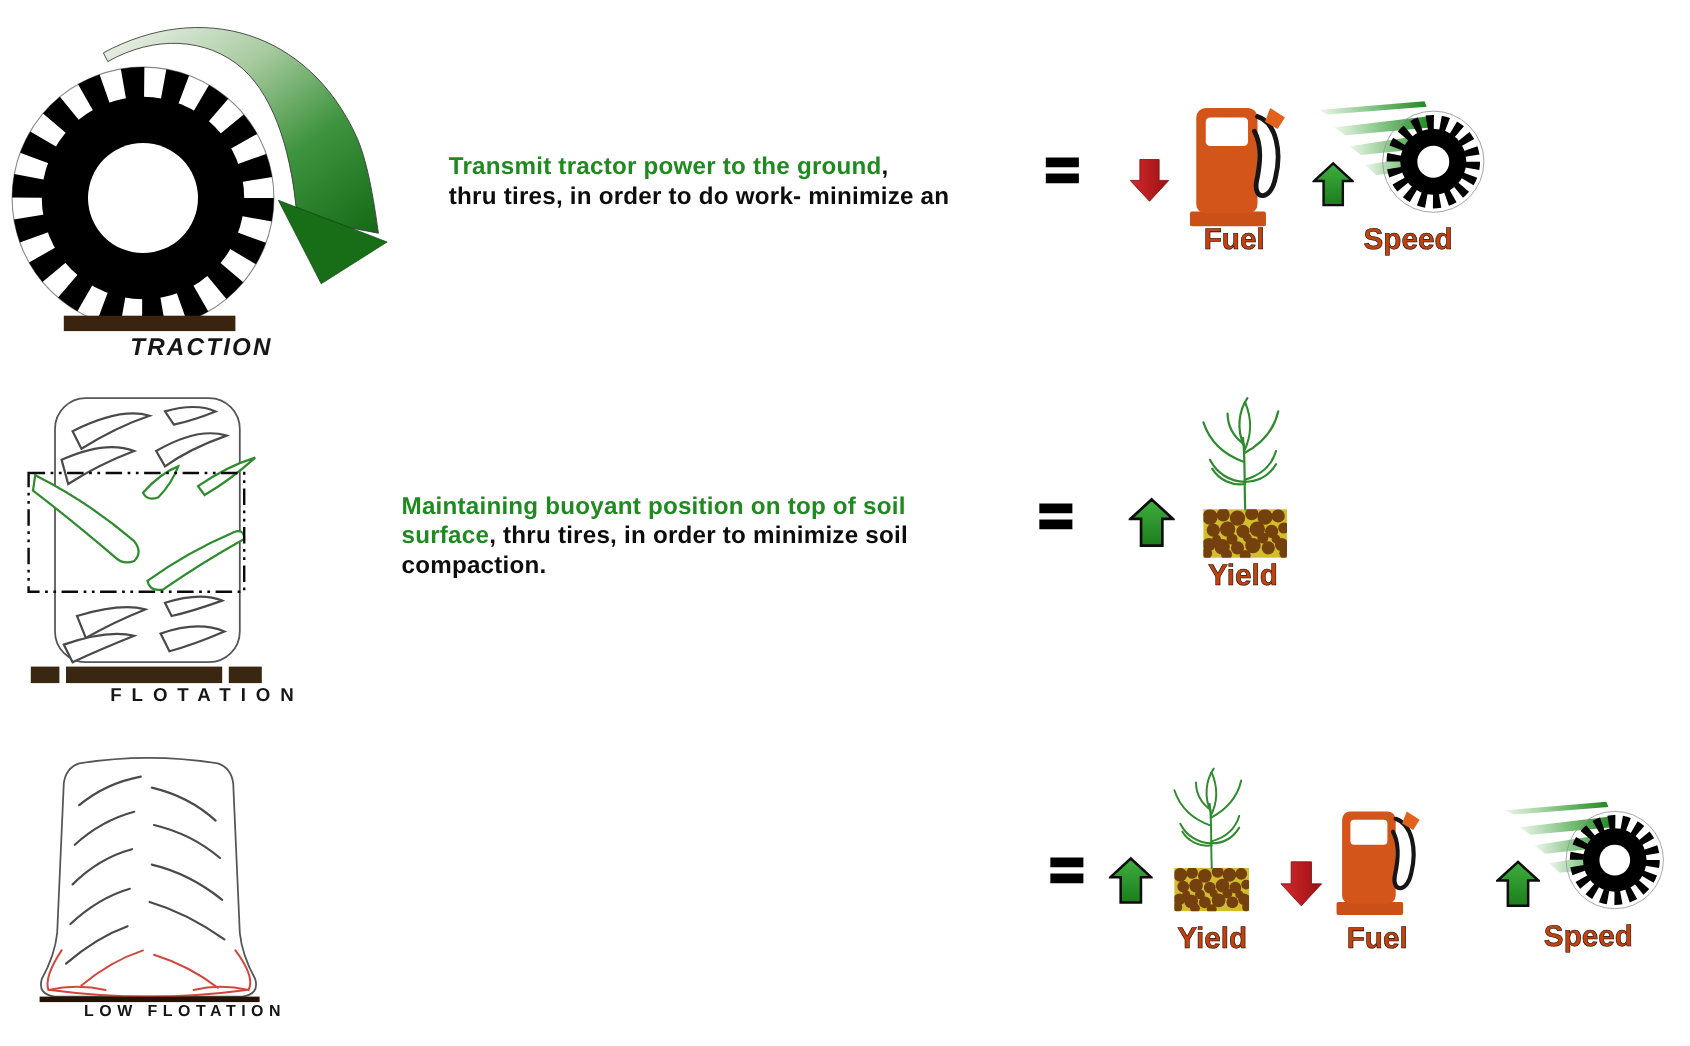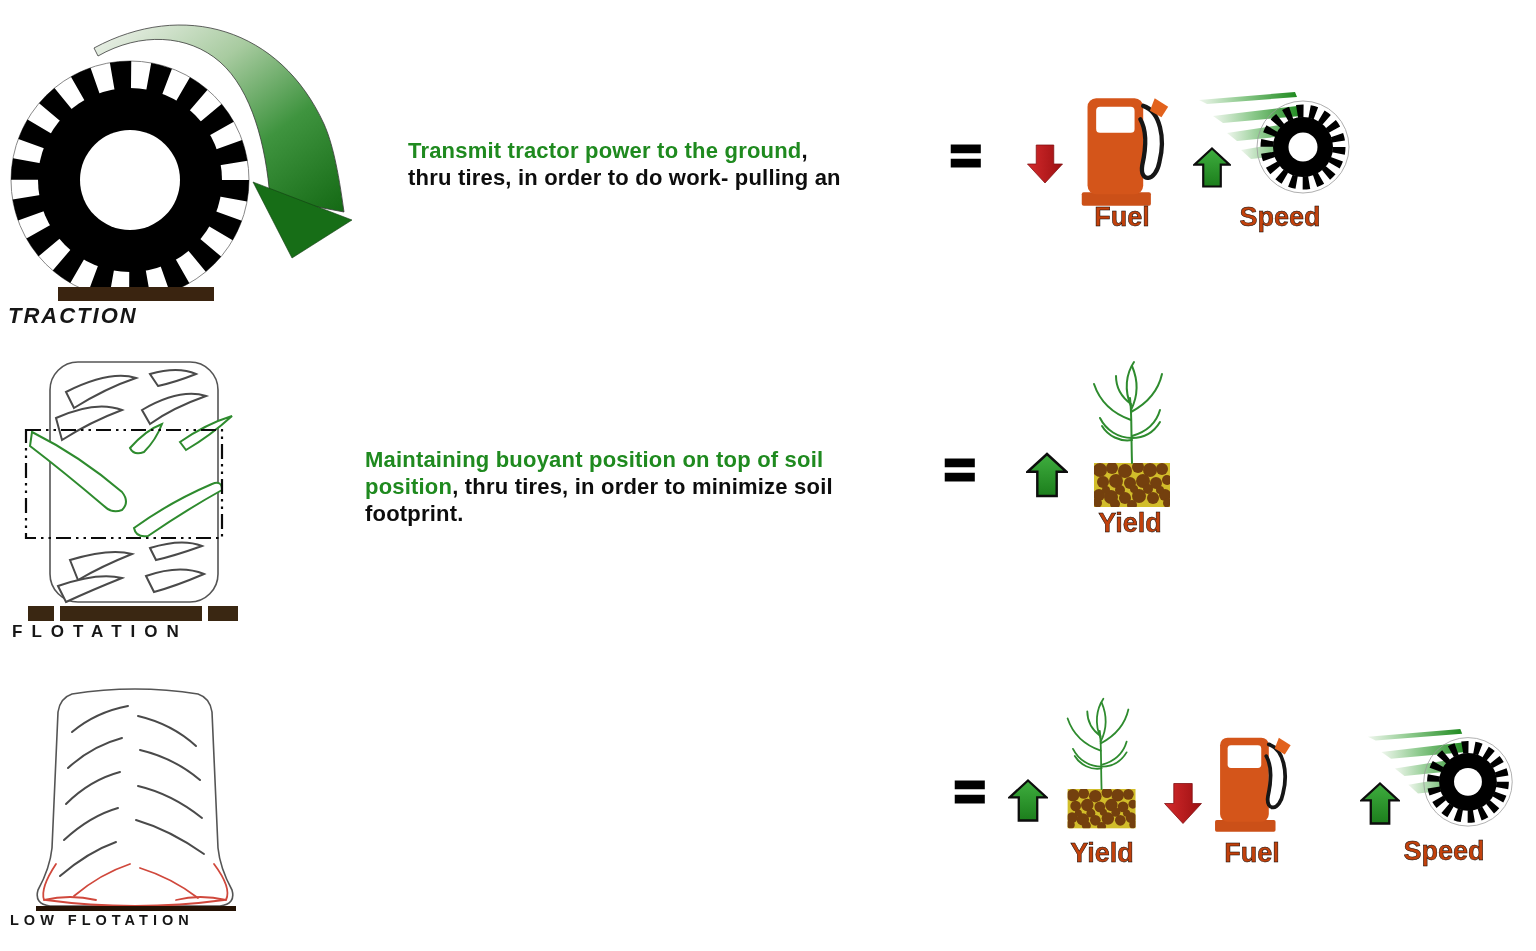--- a/index.html
+++ b/index.html
@@ -4,21 +4,21 @@
 <style>
   html,body{margin:0;padding:0;background:#ffffff;}
   .canvas{position:relative;width:1536px;height:951px;background:#fff;overflow:hidden;
           font-family:"Liberation Sans",sans-serif;}
   .abs{position:absolute;}
   .desc{font-weight:bold;font-size:22px;line-height:27px;letter-spacing:.2px;color:#0d0d0d;}
   .desc .line{white-space:nowrap;}
   .desc .g{color:#1f8a1f;}
   .eq{font-weight:700;font-size:54px;line-height:54px;color:#000;-webkit-text-stroke:3px #000;}
   .outcome-label{font-weight:700;font-size:27px;color:#c2410c;text-align:center;-webkit-text-stroke:.5px #000;}
-  .tire-caption{font-weight:700;color:#161616;text-align:left;}
+  .tire-caption{font-weight:700;color:#161616;text-align:right;}
   .cap-traction{font-size:22px;font-style:italic;letter-spacing:2px;}
   .cap-flotation{font-size:17px;letter-spacing:9px;}
   .cap-lowpressure{font-size:14.5px;letter-spacing:5px;}
 </style>
 </head>
 <body>
 
 <div class="canvas">
 
   <svg width="0" height="0" class="abs" aria-hidden="true">
@@ -54,21 +54,21 @@
     <circle cx="122" cy="174" r="105" fill="none" stroke="#000" stroke-width="28" stroke-dasharray="19 17.65"></circle>
     <circle cx="122" cy="174" r="92" fill="#000"></circle>
     <circle cx="122" cy="174" r="50" fill="#fff"></circle>
     <rect x="50" y="281" width="156" height="14" fill="#3a2410"></rect>
     <path d="M 245,176 L 344,214 L 284,252 Z" fill="#176e17" stroke="#123d12" stroke-width="0.6"></path>
   </svg>
   <div class="abs tire-caption cap-traction" style="left:8px;top:303px;width:240px">TRACTION</div>
 
   <div class="abs desc" style="left:408px;top:137px">
     <div class="line"><span class="g">Transmit tractor power to the ground</span><span>,</span></div>
-    <div class="line"><span class="g"></span><span>thru tires, in order to do work- pulling an</span></div>
+    <div class="line"><span class="g"></span><span>thru tires, in order to do work- minimize an</span></div>
   </div>
 
   <div class="abs eq" style="left:950px;top:128px">=</div>
 
   <svg class="abs" style="left:1026px;top:141px" width="38" height="46" viewBox="0 0 52 56">
     <polygon points="14,2 38,2 38,28 50,28 26,54 2,28 14,28" fill="url(#gDown)" stroke="#7e0c0e" stroke-width="1"></polygon>
   </svg>
   <svg class="abs" style="left:1076px;top:92px" width="96" height="116" viewBox="0 0 100 120">
     <rect x="6" y="104" width="72" height="14" rx="2" fill="#cb5018"></rect>
     <rect x="12" y="6" width="58" height="100" rx="9" fill="#d4551a"></rect>
@@ -110,26 +110,26 @@
 
     <path d="M 60,208 Q 100,196 122,202 Q 92,214 68,228 Z" fill="#fff" stroke="#4a4a4a" stroke-width="2"></path>
     <path d="M 140,196 Q 172,186 192,194 Q 164,204 146,208 Z" fill="#fff" stroke="#4a4a4a" stroke-width="2"></path>
     <path d="M 48,234 Q 88,220 112,226 Q 82,238 56,250 Z" fill="#fff" stroke="#4a4a4a" stroke-width="2"></path>
     <path d="M 136,224 Q 170,212 194,222 Q 166,234 144,240 Z" fill="#fff" stroke="#4a4a4a" stroke-width="2"></path>
 
     <rect x="18" y="254" width="26" height="15" fill="#3a2712"></rect>
     <rect x="50" y="254" width="142" height="15" fill="#3a2712"></rect>
     <rect x="198" y="254" width="30" height="15" fill="#3a2712"></rect>
   </svg>
-  <div class="abs tire-caption cap-flotation" style="left:12px;top:622px;width:248px">FLOTATION</div>
+  <div class="abs tire-caption cap-flotation" style="left:28px;top:622px;width:248px">FLOTATION</div>
 
   <div class="abs desc" style="left:365px;top:446px">
     <div class="line"><span class="g">Maintaining buoyant position on top of soil</span><span></span></div>
-    <div class="line"><span class="g">position</span><span>, thru tires, in order to minimize soil</span></div>
-    <div class="line"><span class="g"></span><span>footprint.</span></div>
+    <div class="line"><span class="g">surface</span><span>, thru tires, in order to minimize soil</span></div>
+    <div class="line"><span class="g"></span><span>compaction.</span></div>
   </div>
 
   <div class="abs eq" style="left:944px;top:442px">=</div>
 
   <svg class="abs" style="left:1026px;top:450px" width="42" height="50" viewBox="0 0 52 56">
     <polygon points="26,2 50,24 38,24 38,54 14,54 14,24 2,24" fill="url(#gUp)" stroke="#0d0d0d" stroke-width="3"></polygon>
   </svg>
   <svg class="abs" style="left:1070px;top:360px" width="116" height="150" viewBox="0 0 116 150">
     <rect x="24" y="103" width="76" height="44" fill="#d2bd2a"></rect>
     <g clip-path="url(#soilClip)" fill="#74400e">

